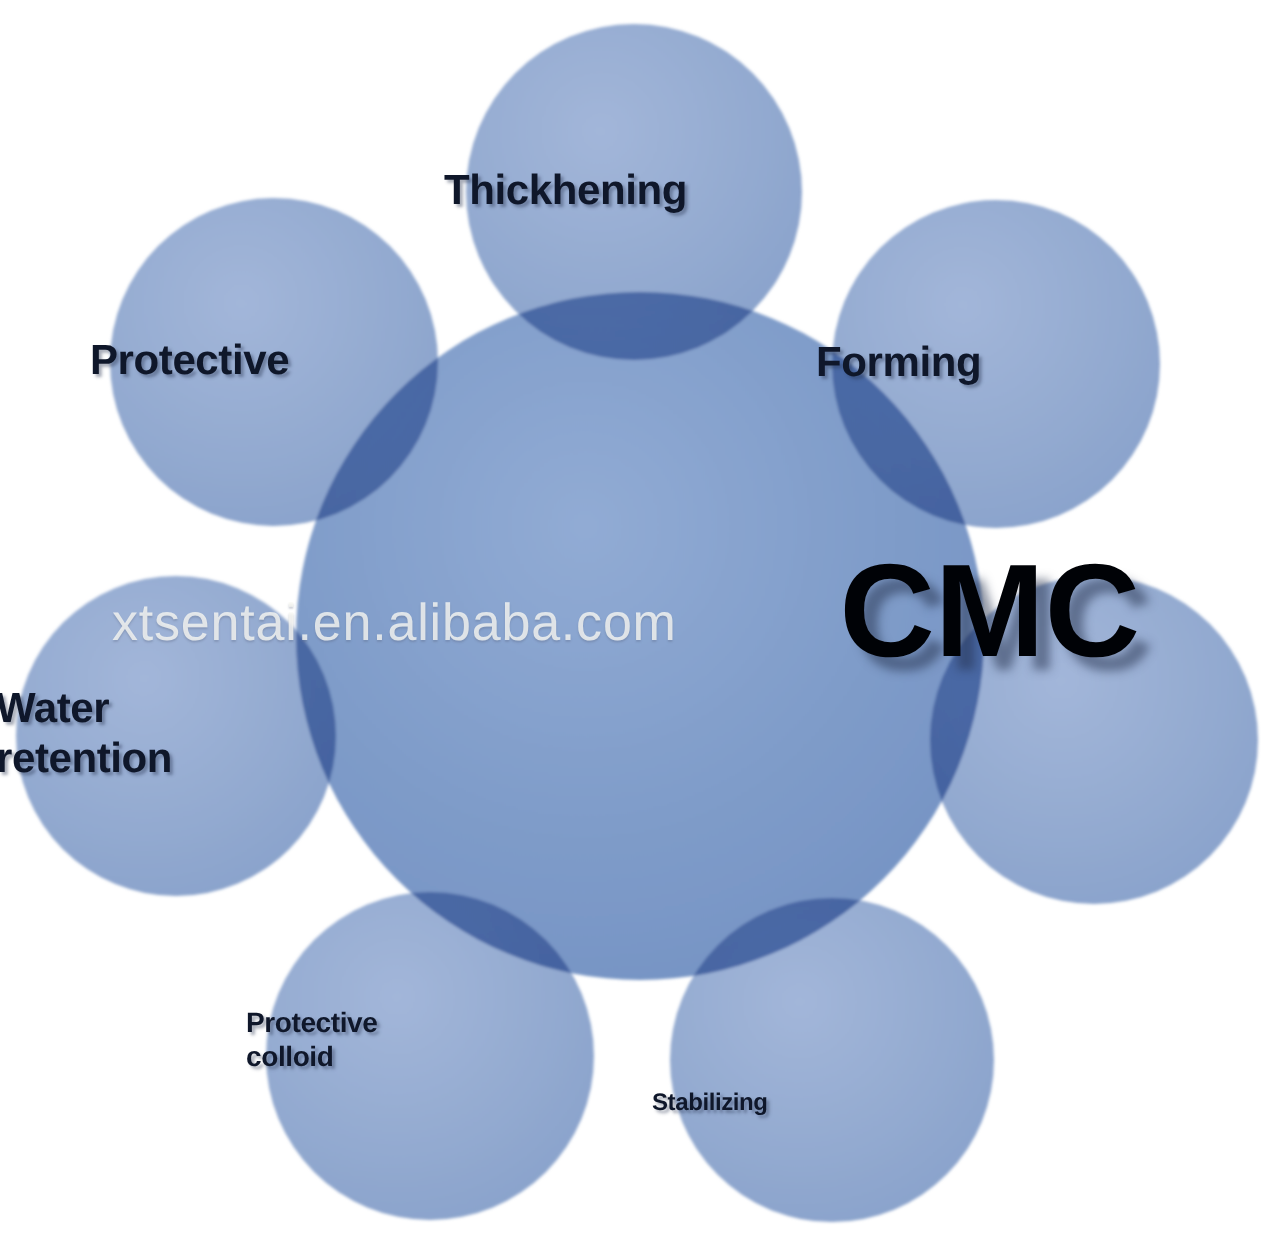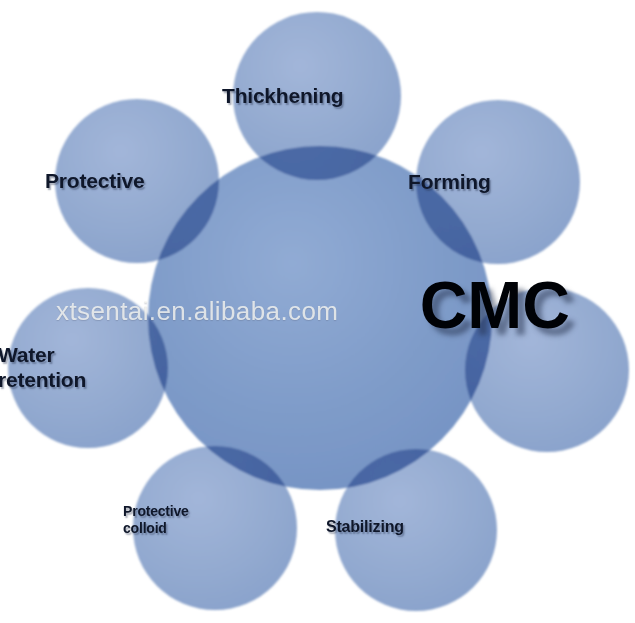--- a/index.html
+++ b/index.html
@@ -108,21 +108,21 @@
 
     <div class="center-label" style="left:70px; top:272px; width:500px; font-size:66px;text-align:right;">CMC</div>
 
     <div class="watermark" style="left:56px; top:298px; width:500px; font-size:26px;">xtsentai.en.alibaba.com</div>
 
     <div class="node-label" style="left:222px; top:84px; width:190px; font-size:21px;">Thickhening</div>
 
     <div class="node-label" style="left:408px; top:170px; width:180px; font-size:21px;">Forming</div>
 
 
-    <div class="node-label" style="left:326px; top:518px; width:180px; font-size:16px;">Stabilizing</div>
+    <div class="node-label" style="left:326px; top:544px; width:180px; font-size:12px;">Stabilizing</div>
 
     <div class="node-label" style="left:123px; top:503px; width:184px; font-size:14px;">Protective
 colloid</div>
 
     <div class="node-label" style="left:-2px; top:343px; width:180px; font-size:21px;">Water
 retention</div>
 
     <div class="node-label" style="left:45px; top:169px; width:184px; font-size:21px;">Protective</div>
 
   </div>

